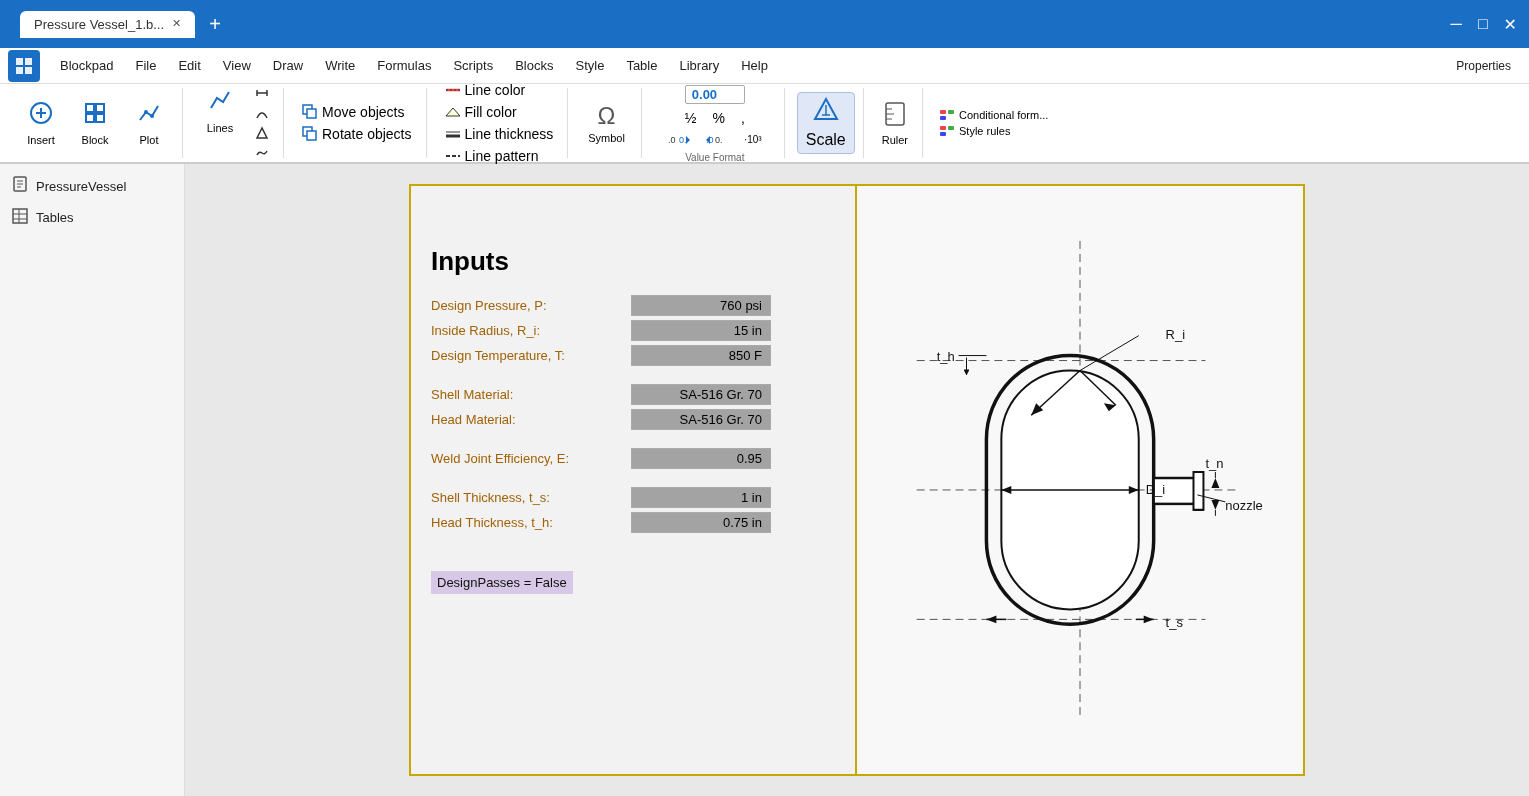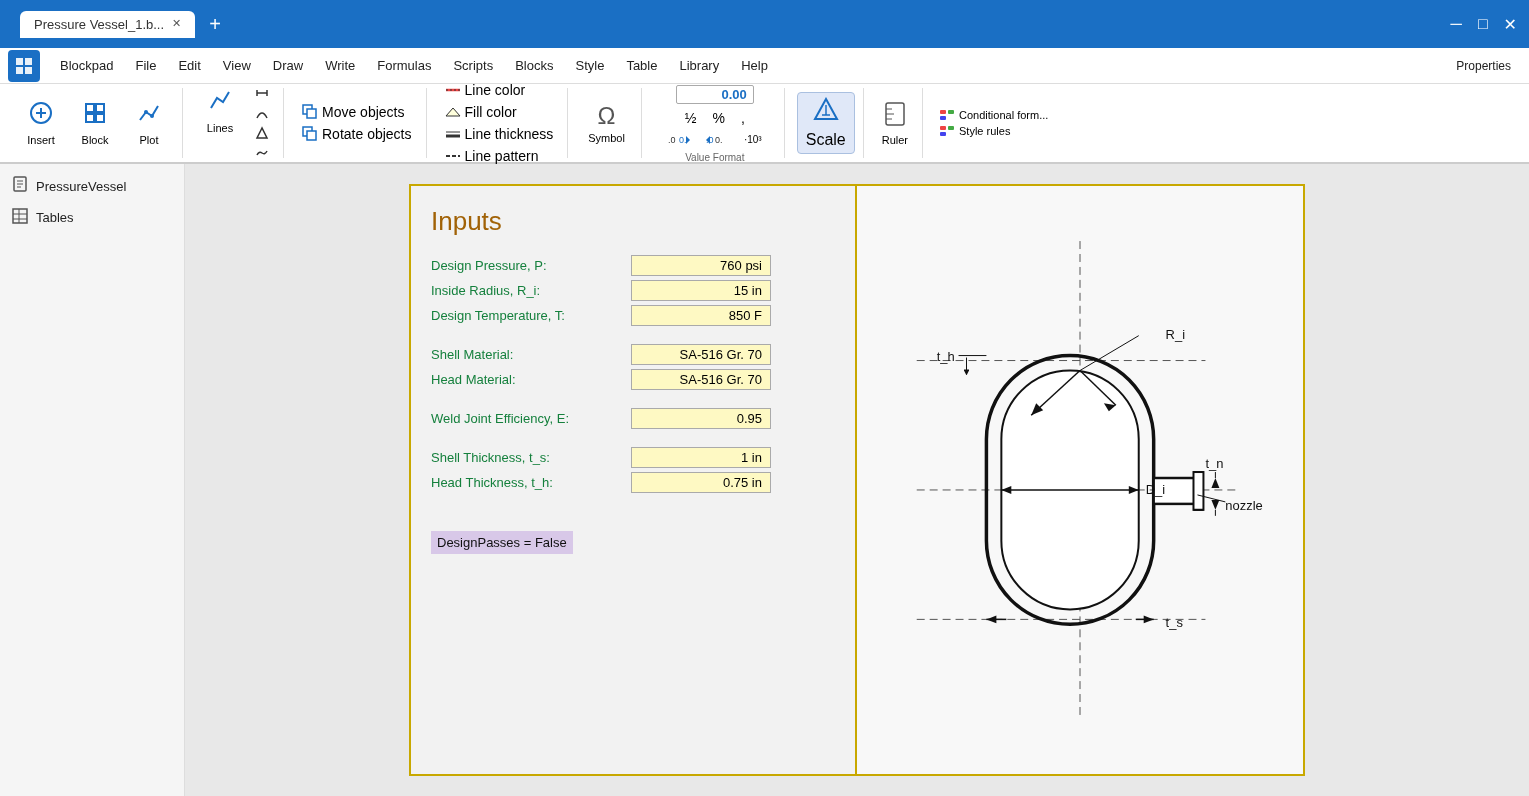--- a/index.html
+++ b/index.html
@@ -153,22 +153,22 @@
       flex-direction: column;
       align-items: center;
       gap: 2px;
       padding: 2px 8px;
     }
     .value-input {
       border: 1px solid #aaa;
       border-radius: 2px;
       padding: 1px 6px;
       font-size: 13px;
-      width: 78px;
-      text-align: right;
+      width: 60px;
+      text-align: left;
       color: #1a6fc4;
       font-weight: bold;
     }
 
     
     .main-area {
       display: flex;
       height: calc(796px - 48px - 36px - 80px);
     }
 
@@ -215,37 +215,38 @@
       border: 2px solid #c8a800;
       border-left: none;
       background: #f8f8f8;
       width: 448px;
       position: relative;
     }
 
     
     .inputs-title {
       font-size: 26px;
-      font-weight: normal;
+      font-weight: bold;
       margin-bottom: 18px;
-      color: #a16207;
+      color: #000000;
+      margin-top: 40px;
     }
     .input-row {
       display: flex;
       align-items: center;
       margin-bottom: 4px;
     }
     .input-label {
       font-size: 13px;
-      color: #15803d;
+      color: #a16207;
       min-width: 200px;
     }
     .input-value {
       border: 1px solid #aaa;
-      background: #fef9c3;
+      background: #a3a3a3;
       padding: 2px 8px;
       font-size: 13px;
       width: 140px;
       text-align: right;
     }
     .input-spacer { height: 14px; }
     .result-row {
       margin-top: 14px;
       background: #d8c8e8;
       padding: 4px 6px;

